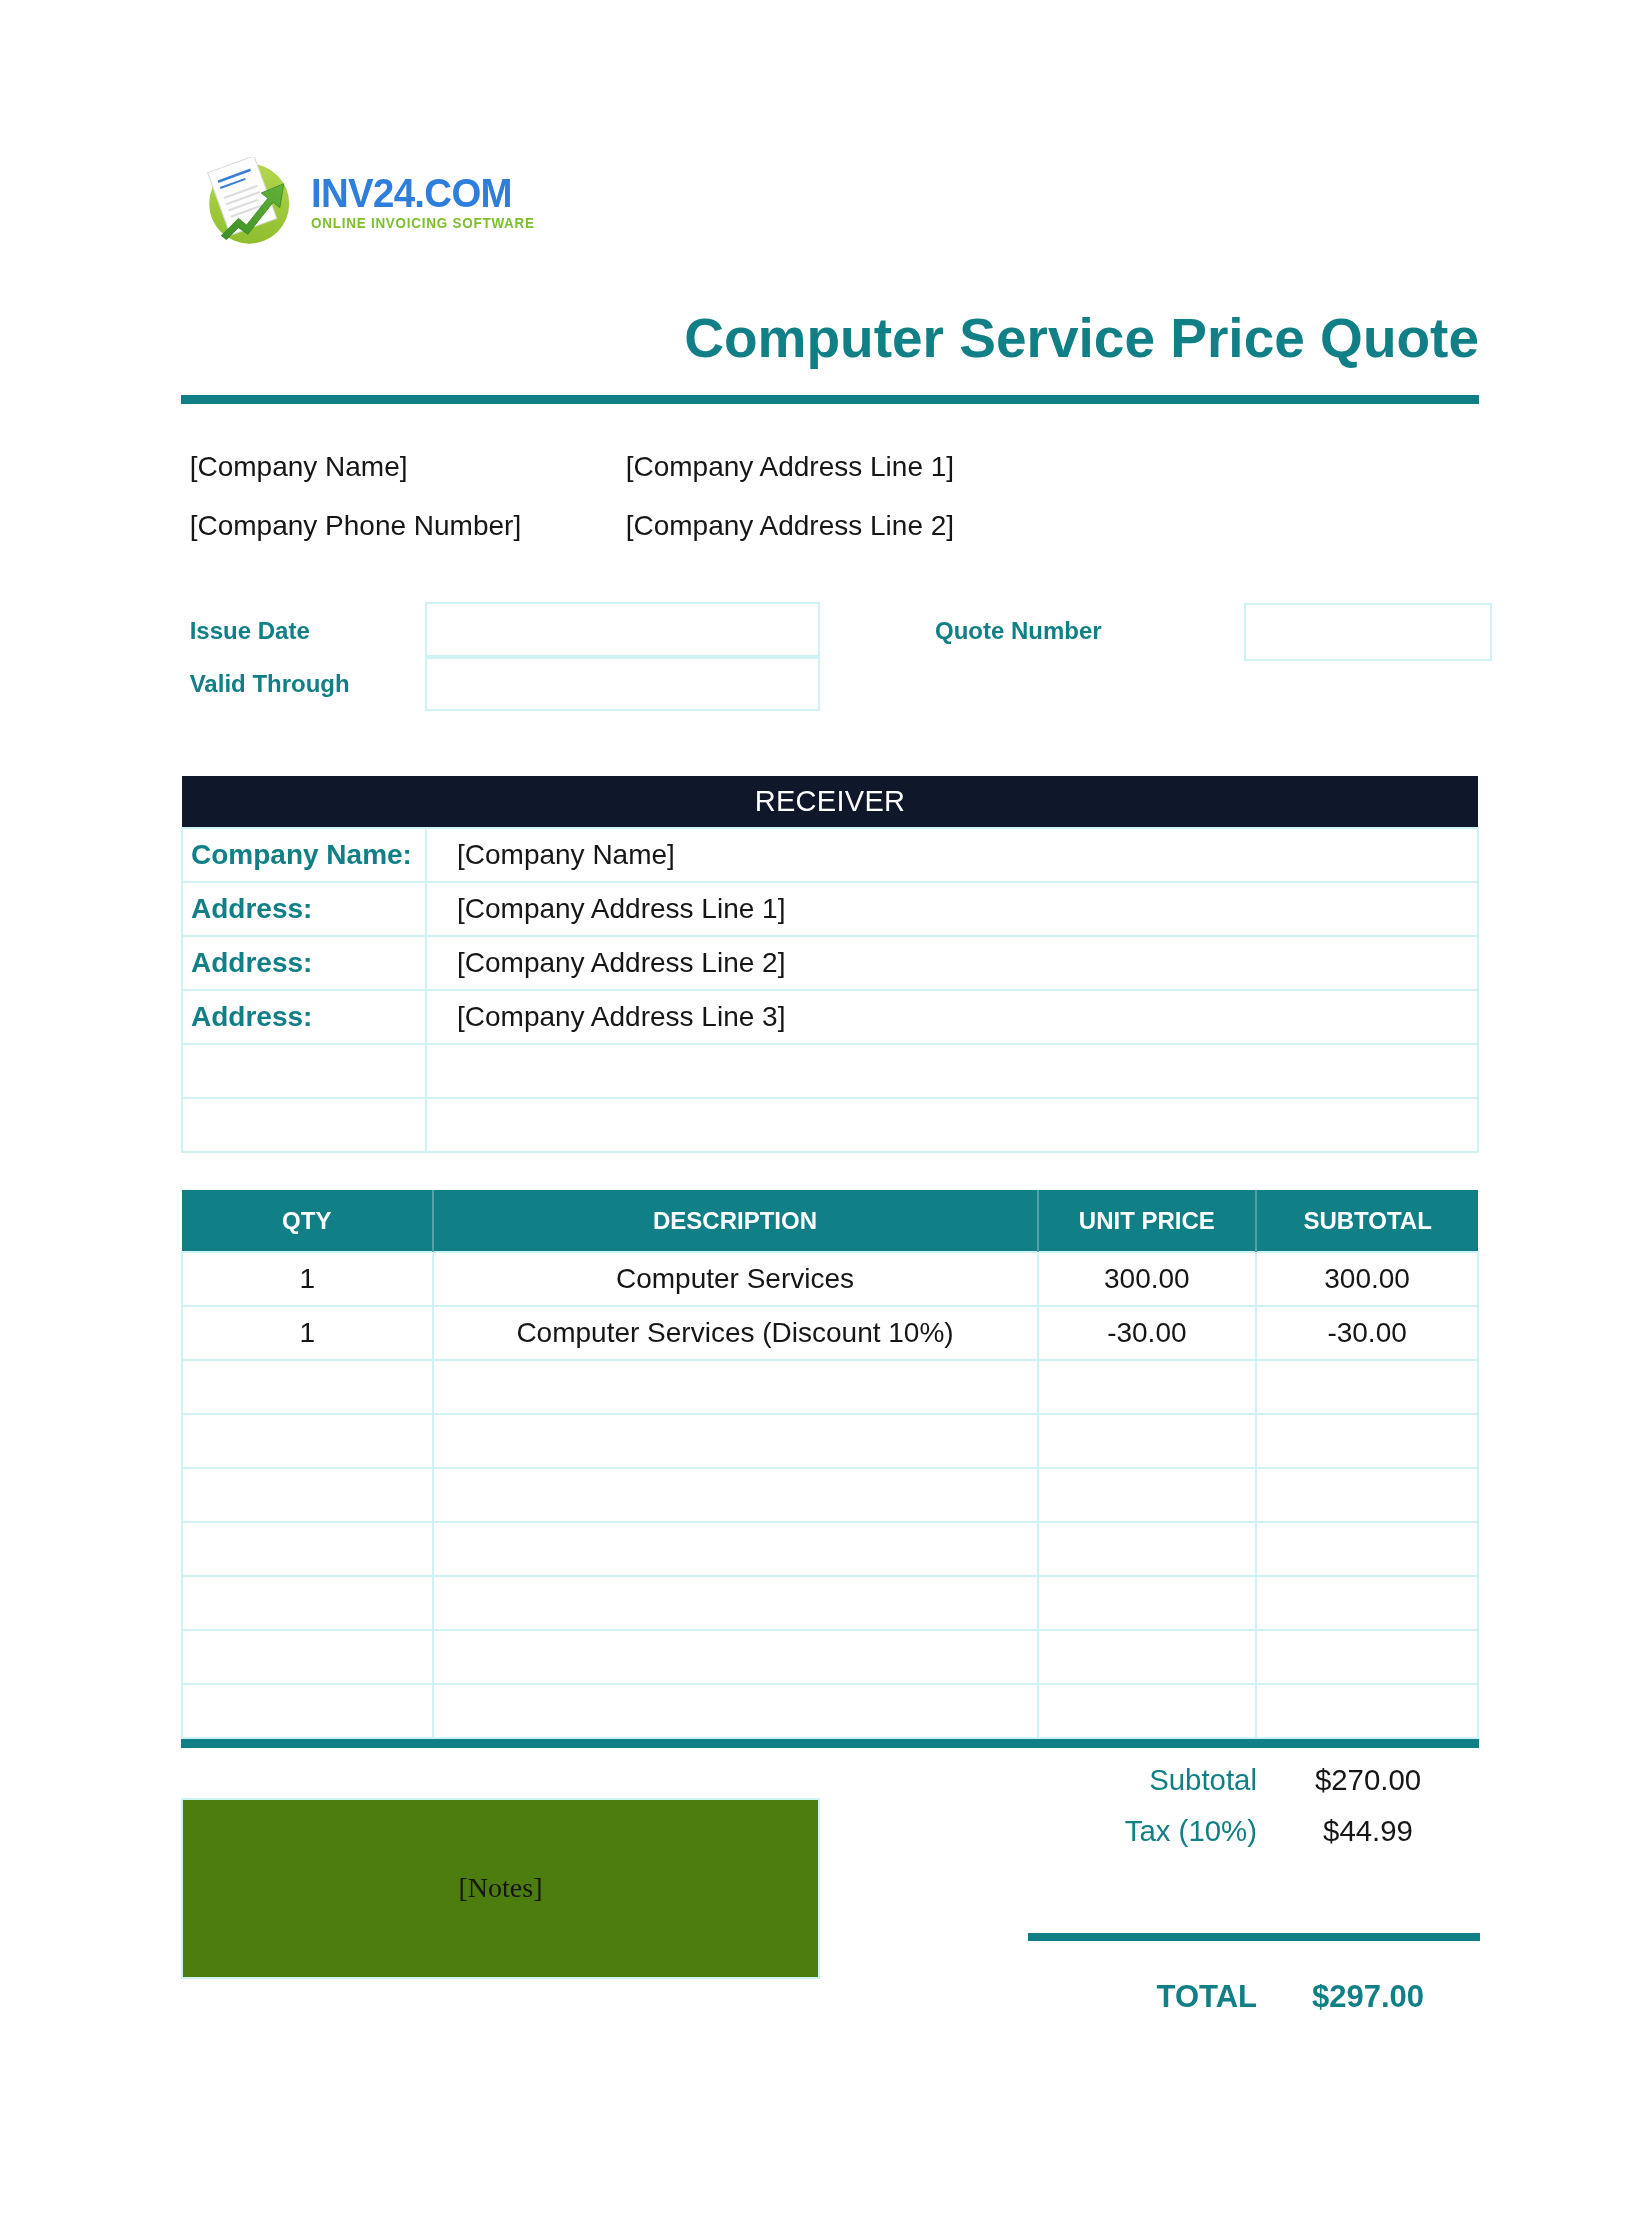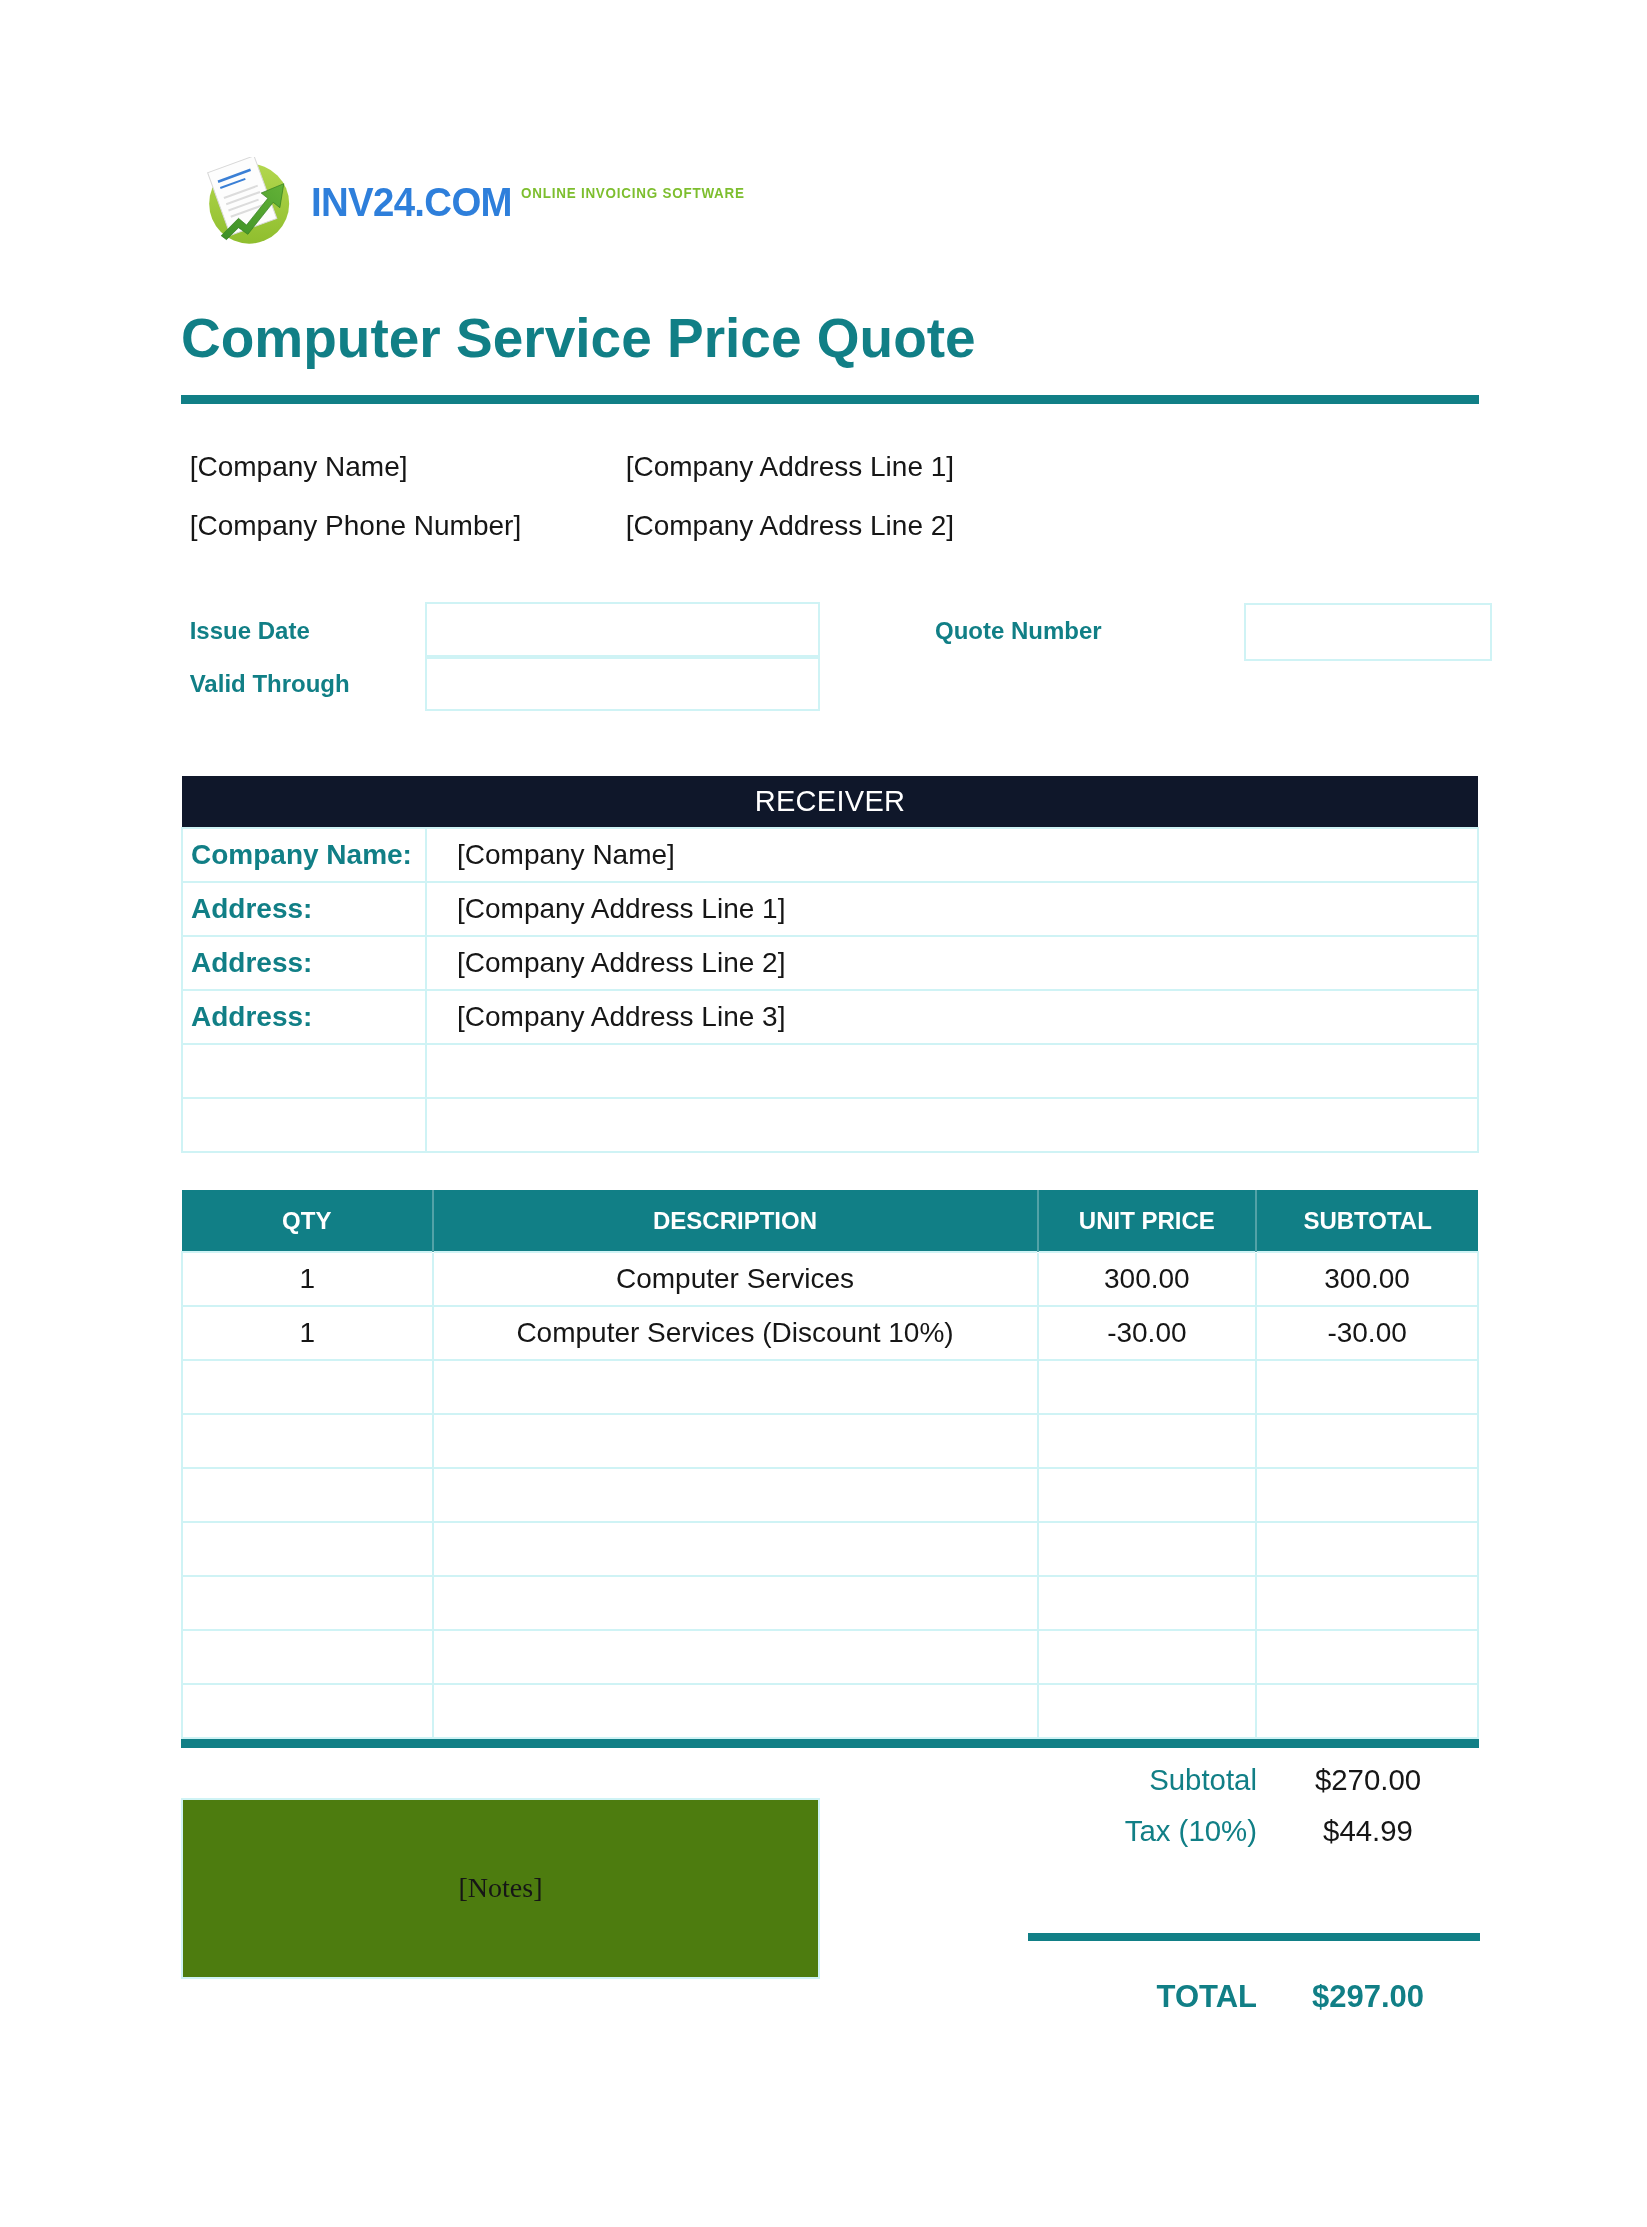--- a/index.html
+++ b/index.html
@@ -9,26 +9,26 @@
     font-family:"Liberation Sans", sans-serif;
     color:#1c1c1c;
     position:relative;
   }
   .page { width:1647px; height:2227px; padding-top:157px; }
   .content { margin-left:181px; margin-right:168px;  }
 
   
   .logo { display:flex; align-items:center; gap:13.4px; margin-left:20px; height:90px; }
   .logo-icon { width:97px; height:90px; flex:0 0 auto; }
-  .logo-text { display:flex; flex-direction:row; justify-content:center; }
+  .logo-text { display:flex; flex-direction:column; justify-content:center; }
   .brand { font-size:40px; font-weight:bold; color:#2E7FDB; letter-spacing:-0.7px; line-height:1; transform:scaleX(.96); transform-origin:left; }
   .tagline { font-size:14px; font-weight:bold; color:#7DBE2E; letter-spacing:0.8px; margin-top:2.7px; transform:scaleX(.96); transform-origin:left; }
 
   
-  .title { margin-top:62px; text-align:left; font-size:55px; font-weight:bold; color:#117F86; line-height:1.08; }
+  .title { margin-top:62px; text-align:right; font-size:55px; font-weight:bold; color:#117F86; line-height:1.08; }
   .divider { margin-top:27px; height:8.7px; background:#117F86; }
 
   
   .company-grid { margin-top:47px; display:grid; grid-template-columns:436px 1fr; row-gap:27px; padding-left:8.7px; font-size:28px; color:#161616; }
 
   
   .meta { position:relative; margin-top:60px; height:114px; }
   .meta .lbl { position:absolute; font-size:24px; font-weight:bold; color:#117F86; }
   .lbl-issue { left:8.7px; top:14.7px; }
   .lbl-valid { left:8.7px; top:68px; }

